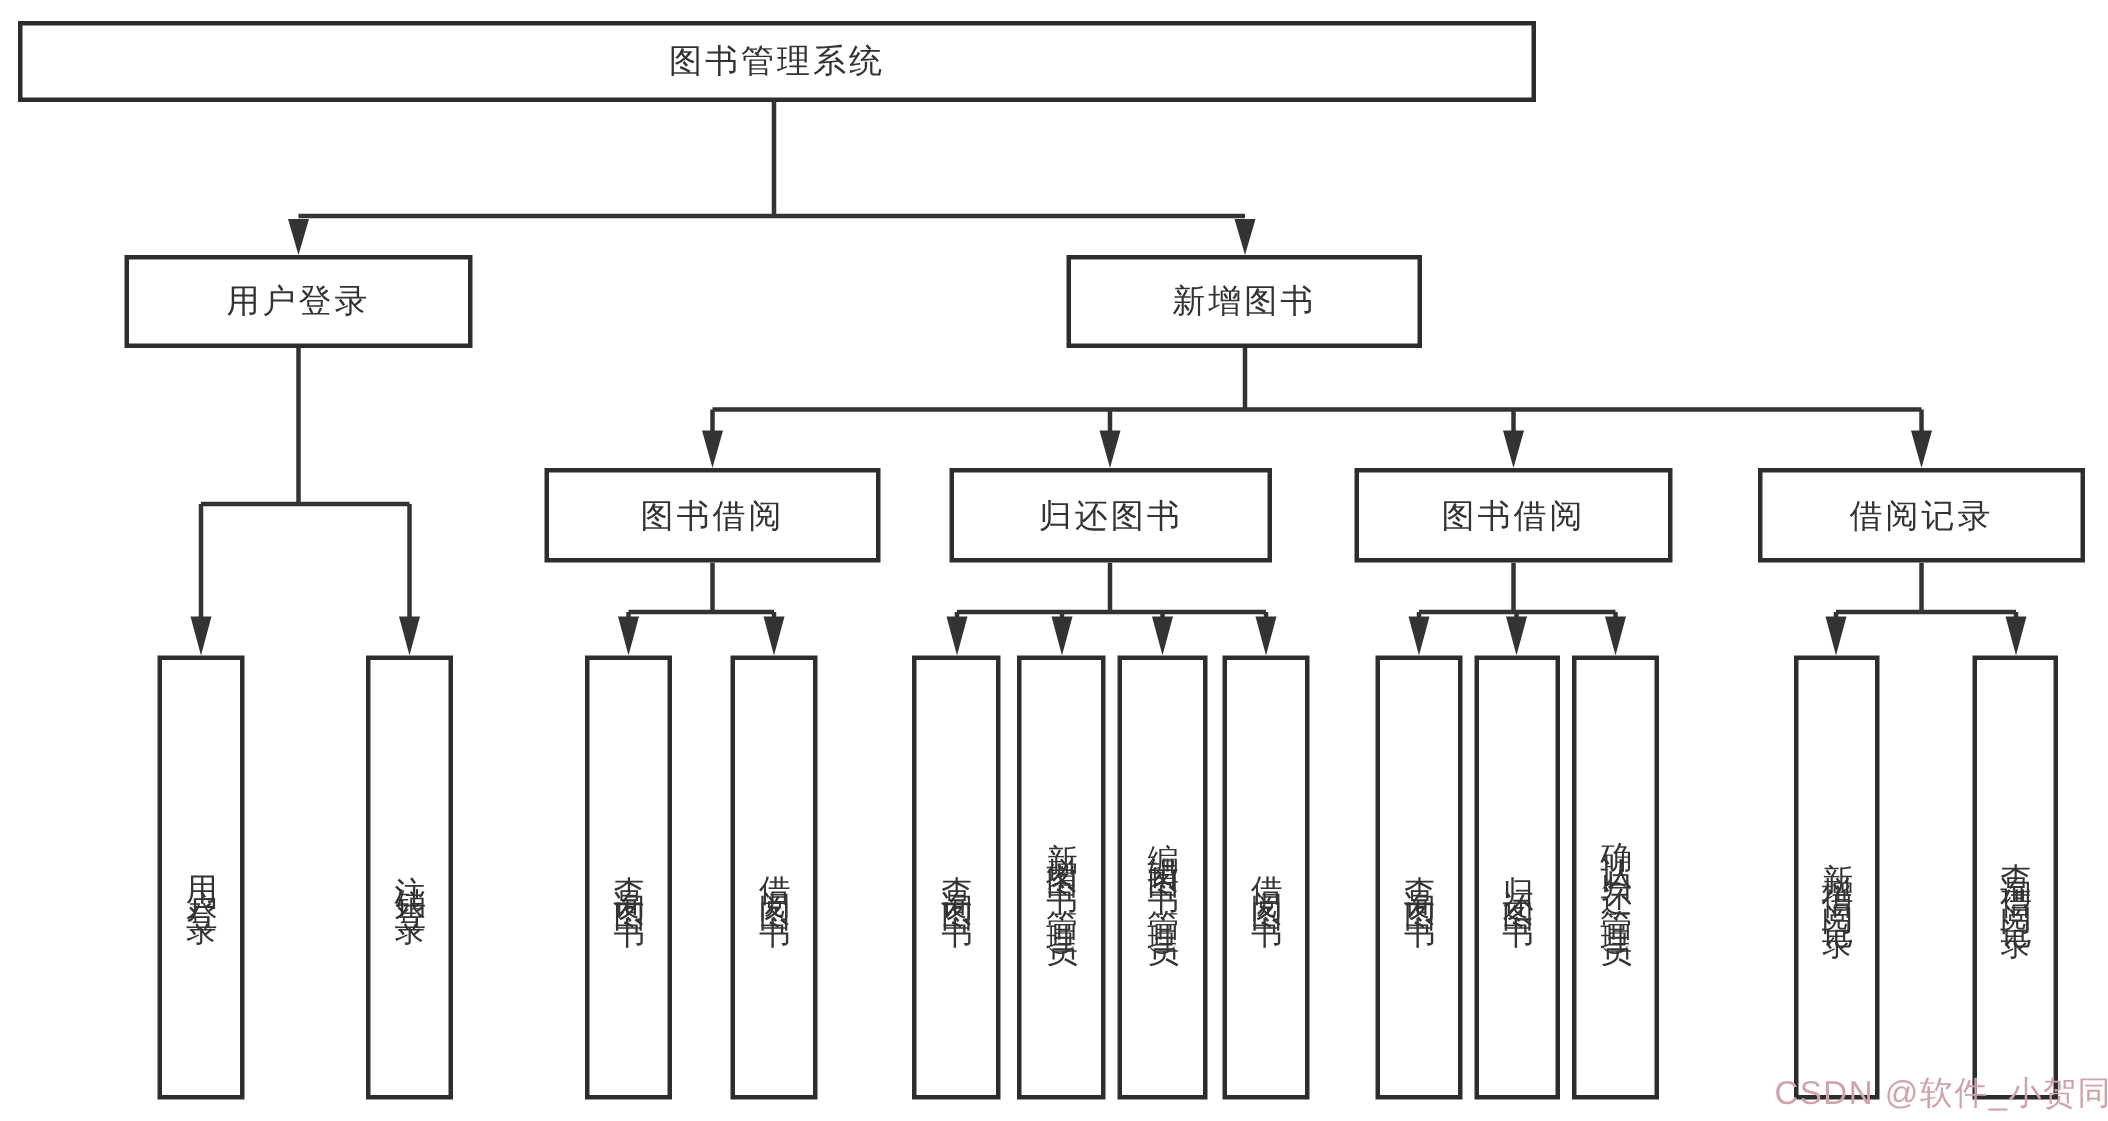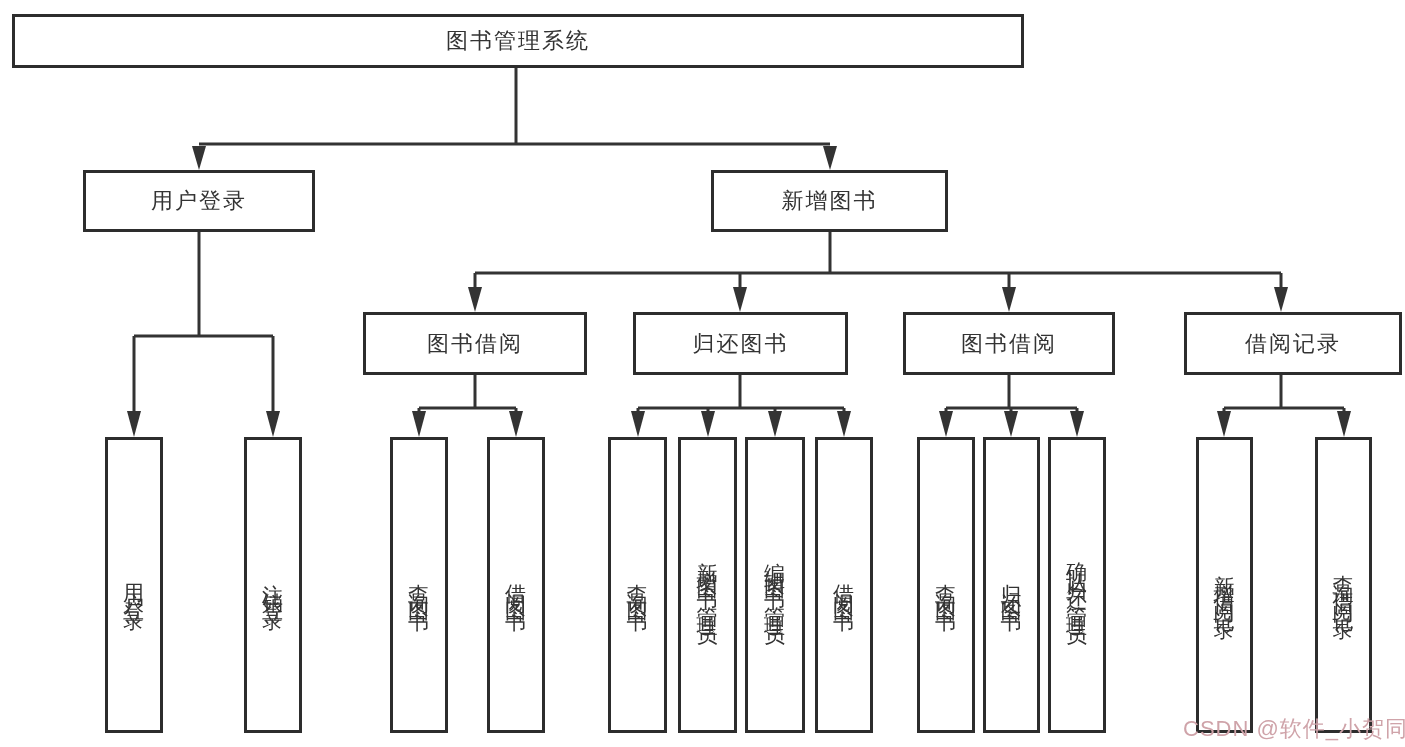--- a/index.html
+++ b/index.html
@@ -122,21 +122,21 @@
   </svg>
 
   <div class="box h" style="left:12px; top:14px; width:1012px; height:54px;">图书管理系统</div>
 
   <div class="box h" style="left:83px; top:170px; width:232px; height:62px;">用户登录</div>
   <div class="box h" style="left:711px; top:170px; width:237px; height:62px;">新增图书</div>
 
   <div class="box h" style="left:363px; top:312px; width:224px; height:63px;">图书借阅</div>
   <div class="box h" style="left:633px; top:312px; width:215px; height:63px;">归还图书</div>
   <div class="box h" style="left:903px; top:312px; width:212px; height:63px;">图书借阅</div>
-  <div class="box h" style="left:1172px; top:312px; width:218px; height:63px;margin-left:12px;">借阅记录</div>
+  <div class="box h" style="left:1172px; top:312px; width:218px; height:63px;">借阅记录</div>
 
   <div class="box v" style="left:105px; top:437px; width:58px; height:296px;">用户登录</div>
   <div class="box v" style="left:244px; top:437px; width:58px; height:296px;">注销登录</div>
 
   <div class="box v" style="left:390px; top:437px; width:58px; height:296px;">查询图书</div>
   <div class="box v" style="left:487px; top:437px; width:58px; height:296px;">借阅图书</div>
 
   <div class="box v" style="left:608px; top:437px; width:59px; height:296px;">查询图书</div>
   <div class="box v" style="left:678px; top:437px; width:59px; height:296px;">新增图书（管理员）</div>
   <div class="box v" style="left:745px; top:437px; width:60px; height:296px;">编辑图书（管理员）</div>

